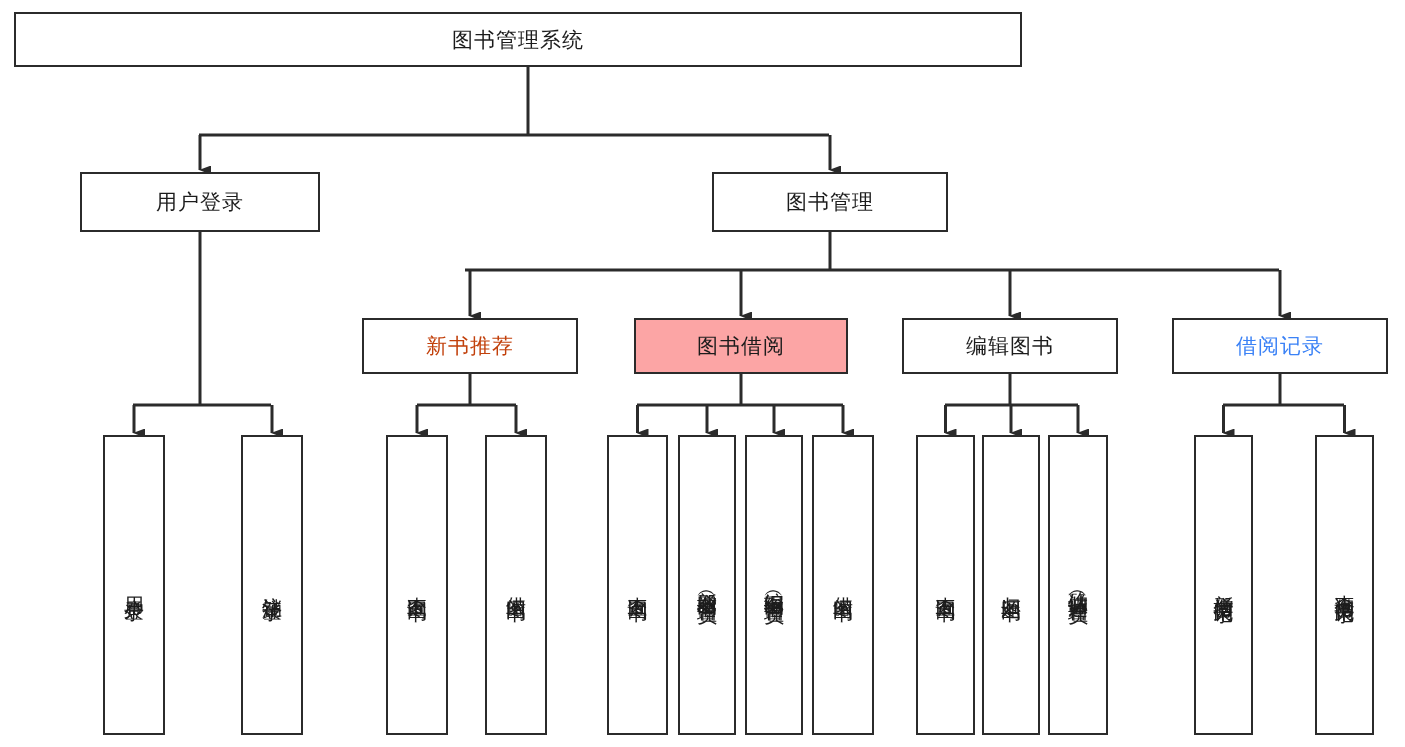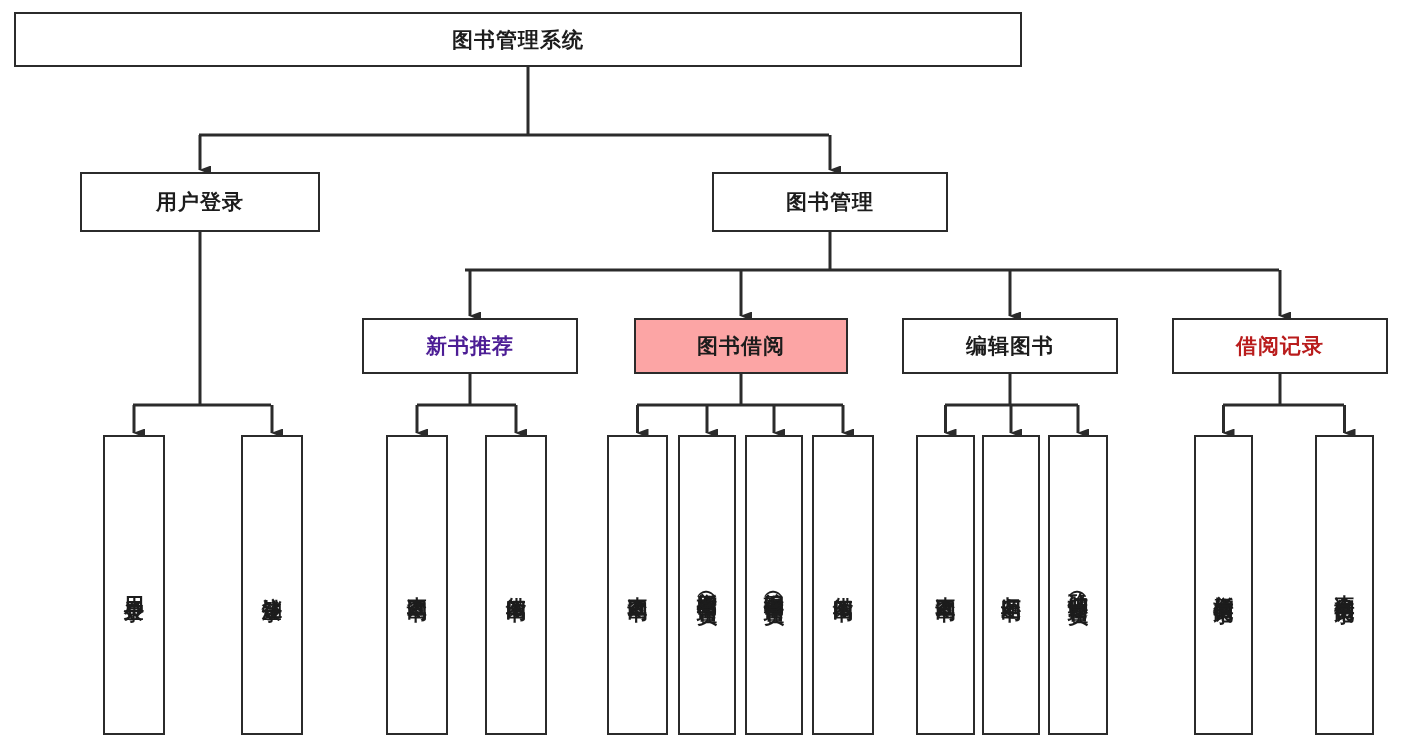--- a/index.html
+++ b/index.html
@@ -12,21 +12,20 @@
     width: 1405px;
     height: 747px;
     font-family: "Liberation Sans", "DejaVu Sans", sans-serif;
     overflow: hidden;
     position: relative;
   }
   #diagram-root {
     position: relative;
     width: 1232px;
     height: 747px;
-    font-weight: bold;
   }
   svg#diagram-svg {
     position: absolute;
     top: 0;
     left: 0;
     width: 1405px;
     height: 747px;
     display: block;
   }
   .node-box {
@@ -119,30 +118,30 @@
       <div class="node-box" style="left: 14px; top: 12px; width: 1008px; height: 55px; border-color: rgb(43, 43, 43); background: rgb(255, 255, 255);">
         <span class="node-label-h" style="color: rgb(28, 28, 28);">图书管理系统</span>
       </div>
       <div class="node-box" style="left: 80px; top: 172px; width: 240px; height: 60px; border-color: rgb(43, 43, 43); background: rgb(255, 255, 255);">
         <span class="node-label-h" style="color: rgb(28, 28, 28);">用户登录</span>
       </div>
       <div class="node-box" style="left: 712px; top: 172px; width: 236px; height: 60px; border-color: rgb(43, 43, 43); background: rgb(255, 255, 255);">
         <span class="node-label-h" style="color: rgb(28, 28, 28);">图书管理</span>
       </div>
       <div class="node-box" style="left: 362px; top: 318px; width: 216px; height: 56px; border-color: rgb(43, 43, 43); background: rgb(255, 255, 255);">
-        <span class="node-label-h" style="color: #4c1d95;">新书推荐</span>
+        <span class="node-label-h" style="color: #c2410c;">新书推荐</span>
       </div>
       <div class="node-box" style="left: 634px; top: 318px; width: 214px; height: 56px; border-color: rgb(43, 43, 43); background: #fca5a5;">
         <span class="node-label-h" style="color: rgb(28, 28, 28);">图书借阅</span>
       </div>
       <div class="node-box" style="left: 902px; top: 318px; width: 216px; height: 56px; border-color: rgb(43, 43, 43); background: rgb(255, 255, 255);">
         <span class="node-label-h" style="color: rgb(28, 28, 28);">编辑图书</span>
       </div>
       <div class="node-box" style="left: 1172px; top: 318px; width: 216px; height: 56px; border-color: rgb(43, 43, 43); background: rgb(255, 255, 255);">
-        <span class="node-label-h" style="color: #b91c1c;">借阅记录</span>
+        <span class="node-label-h" style="color: #3b82f6;">借阅记录</span>
       </div>
       <div class="node-box" style="left: 103px; top: 435px; width: 62px; height: 300px; border-color: rgb(43, 43, 43); background: rgb(255, 255, 255);">
         <span class="node-label-v" style="color: rgb(28, 28, 28);">用户登录</span>
       </div>
       <div class="node-box" style="left: 241px; top: 435px; width: 62px; height: 300px; border-color: rgb(43, 43, 43); background: rgb(255, 255, 255);">
         <span class="node-label-v" style="color: rgb(28, 28, 28);">注销登录</span>
       </div>
       <div class="node-box" style="left: 386px; top: 435px; width: 62px; height: 300px; border-color: rgb(43, 43, 43); background: rgb(255, 255, 255);">
         <span class="node-label-v" style="color: rgb(28, 28, 28);">查询图书</span>
       </div>

